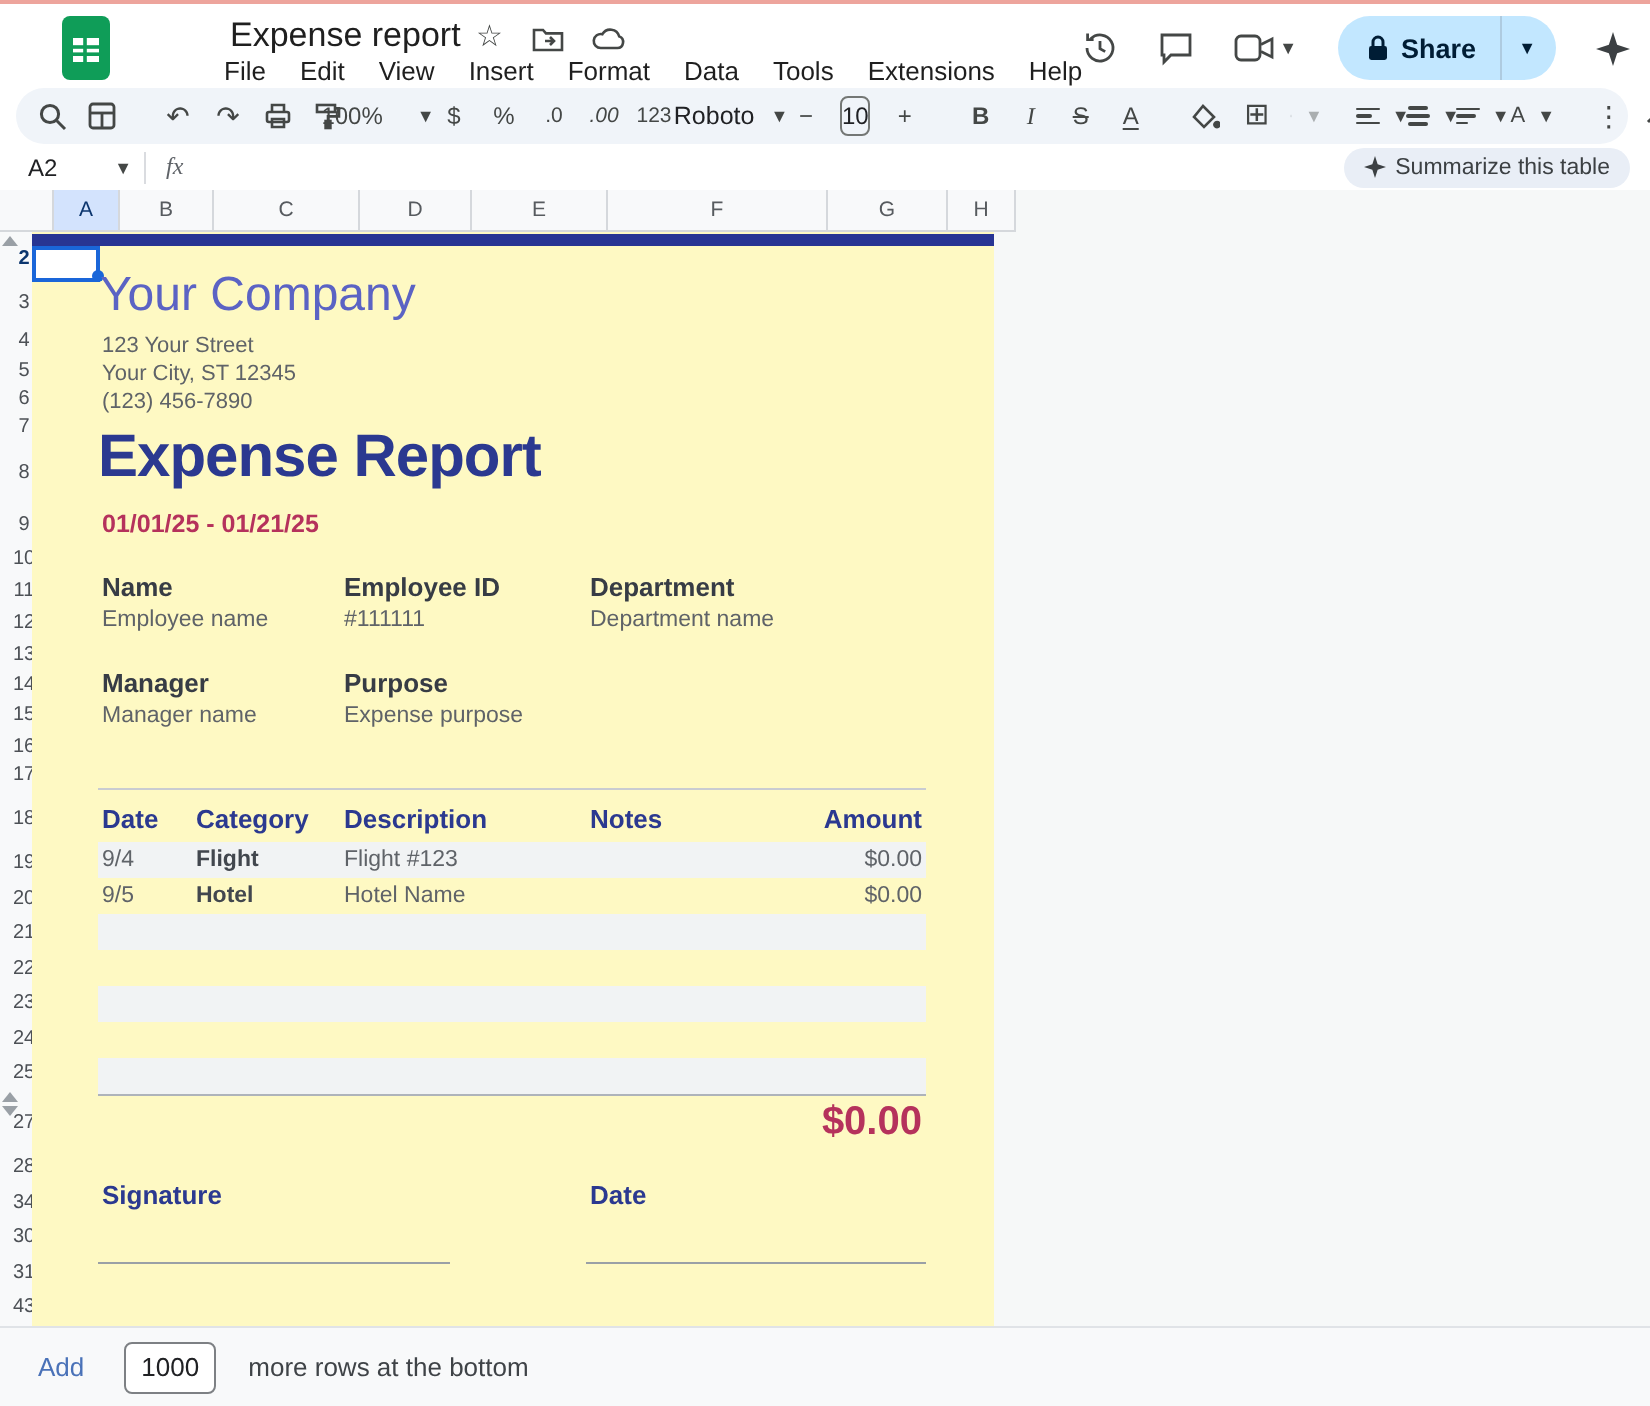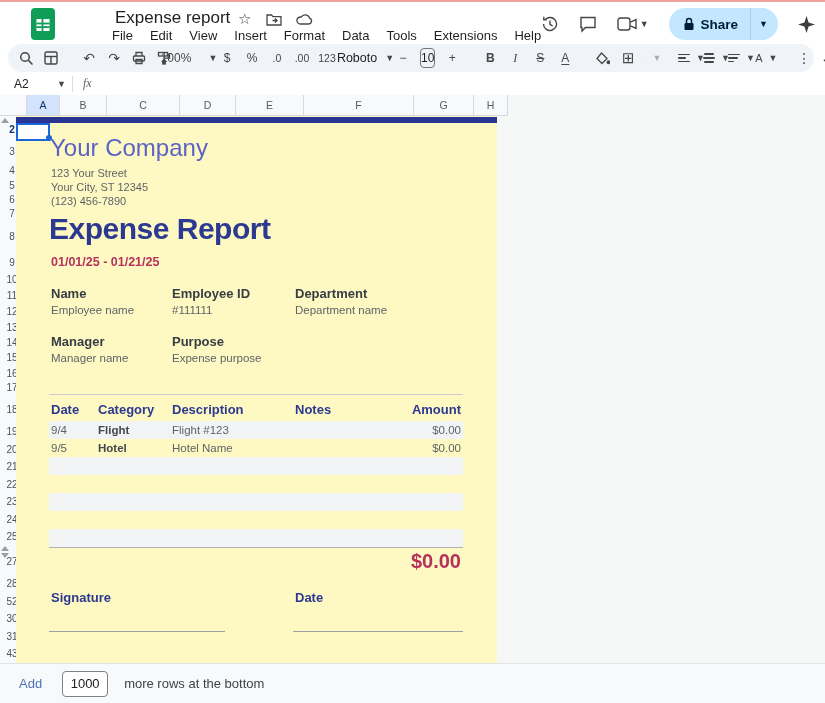--- a/index.html
+++ b/index.html
@@ -192,21 +192,21 @@
       </svg>
     </span>
     <span class="tbtn" style="gap:14px;">
       <span>100%</span>
         <span class="caret">▼</span>
     </span>
     <span class="tdiv"></span>
     <span class="tbtn">$</span>
     <span class="tbtn">%</span>
     <span class="tbtn" style="font-size:10.5px;">.0</span>
-    <span class="tbtn" style="font-size:10.5px;">.00</span>
+    <span class="tbtn" style="font-size:10.5px;font-style:italic;">.00</span>
     <span class="tbtn" style="font-size:10.5px;">123</span>
     <span class="tdiv"></span>
     <span class="tbtn" style="gap:4px;">
       <span id="font-box">Roboto</span>
         <span class="caret">▼</span>
     </span>
     <span class="tdiv"></span>
     <span class="tbtn">−</span>
     <span id="size-box">10</span>
     <span class="tbtn">+</span>
@@ -268,20 +268,26 @@
     </span>
   </div>
 
   <div class="abs" id="formulabar">
     <div id="name-box">
       <span>A2</span>
         <span class="caret">▼</span>
     </div>
     <div id="fx-div"></div>
     <span id="fx">fx</span>
+    <div id="summarize-btn">
+      <svg width="11" height="11" viewBox="0 0 14 14">
+        <path d="M7 0 L8.7 5.3 L14 7 L8.7 8.7 L7 14 L5.3 8.7 L0 7 L5.3 5.3 Z" fill="#3c4043"></path>
+      </svg>
+      <span>Summarize this table</span>
+    </div>
   </div>
 
   <div class="abs" id="grid-bg"></div>
   <div class="abs" id="corner"></div>
   <div class="abs" id="colheaders">
       <div class="colh selcol" style="width: 33px;">A</div>
       <div class="colh" style="width: 47px;">B</div>
       <div class="colh" style="width: 73px;">C</div>
       <div class="colh" style="width: 56px;">D</div>
       <div class="colh" style="width: 68px;">E</div>
@@ -312,21 +318,21 @@
       <div class="rown" style="top: 288px;">18</div>
       <div class="rown" style="top: 310px;">19</div>
       <div class="rown" style="top: 328px;">20</div>
       <div class="rown" style="top: 345px;">21</div>
       <div class="rown" style="top: 363px;">22</div>
       <div class="rown" style="top: 380px;">23</div>
       <div class="rown" style="top: 398px;">24</div>
       <div class="rown" style="top: 415px;">25</div>
       <div class="rown" style="top: 440px;">27</div>
       <div class="rown" style="top: 462px;">28</div>
-      <div class="rown" style="top: 480px;">52</div>
+      <div class="rown" style="top: 480px;">34</div>
       <div class="rown" style="top: 497px;">30</div>
       <div class="rown" style="top: 515px;">31</div>
       <div class="rown" style="top: 532px;">43</div>
     </div>
 
   <div class="abs" id="sheet">
     <div class="abs" id="navy-band"></div>
     <div class="abs" id="cell-a2"></div>
     <div class="abs" id="a2-handle"></div>
 

